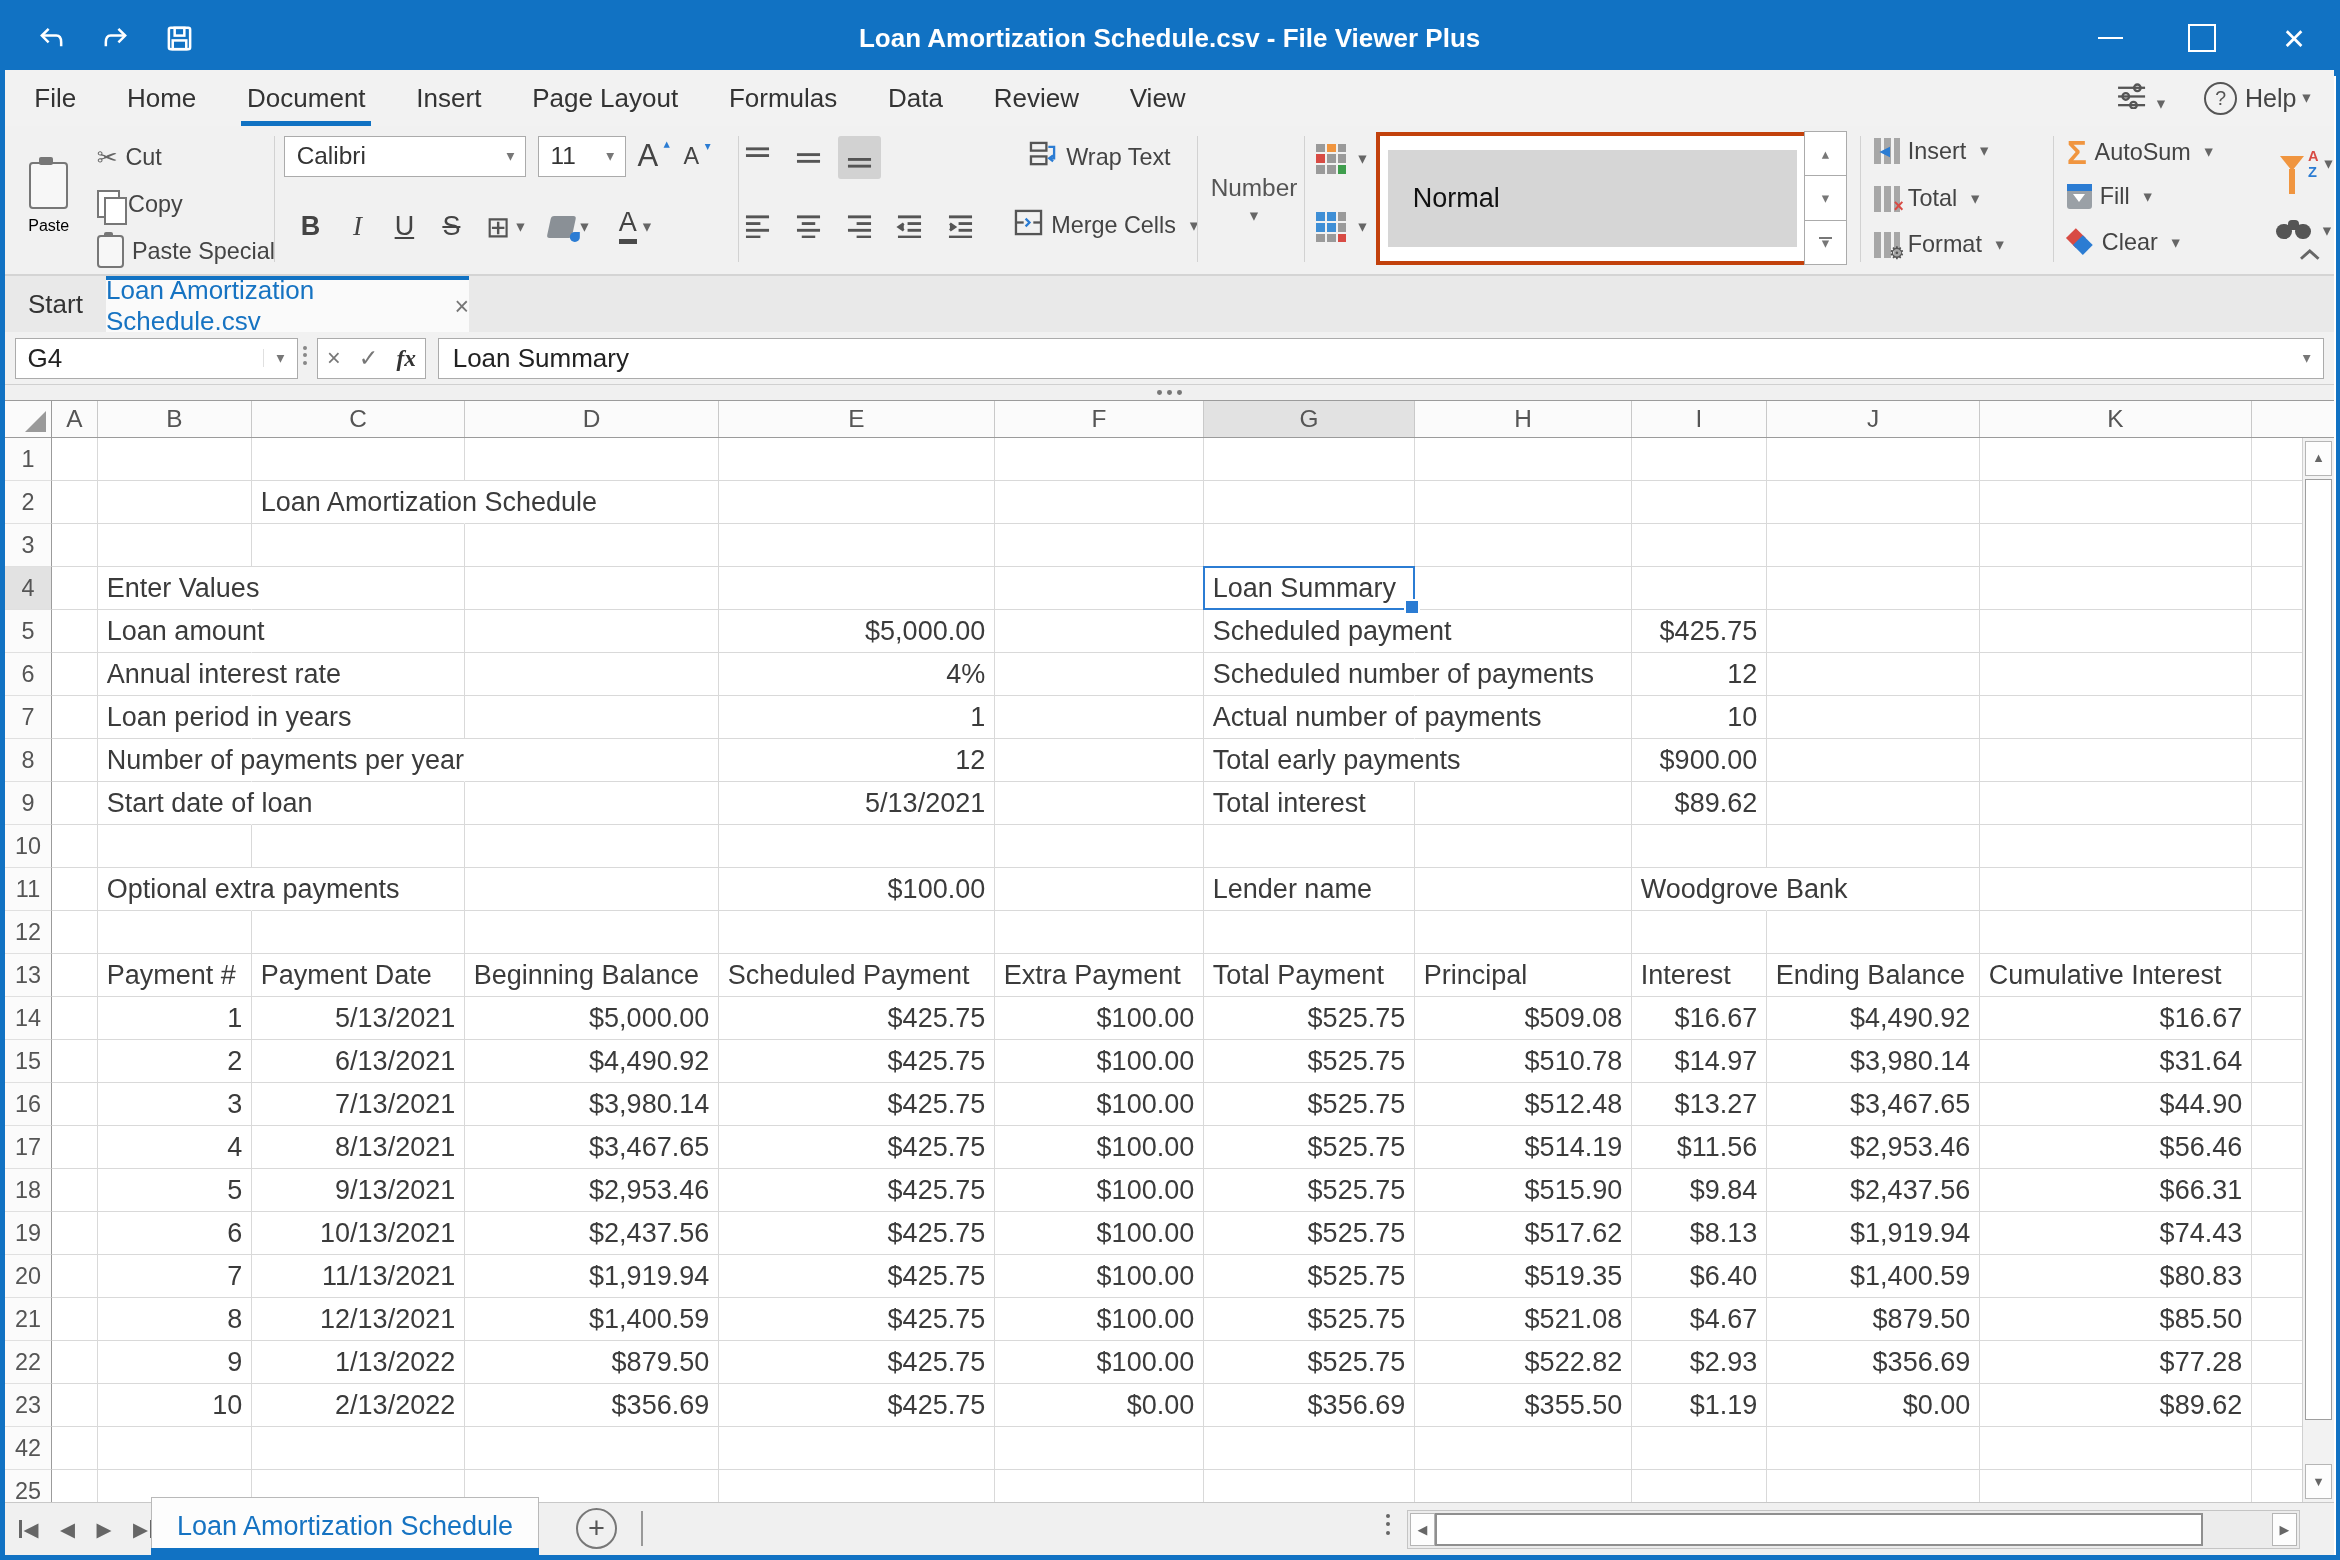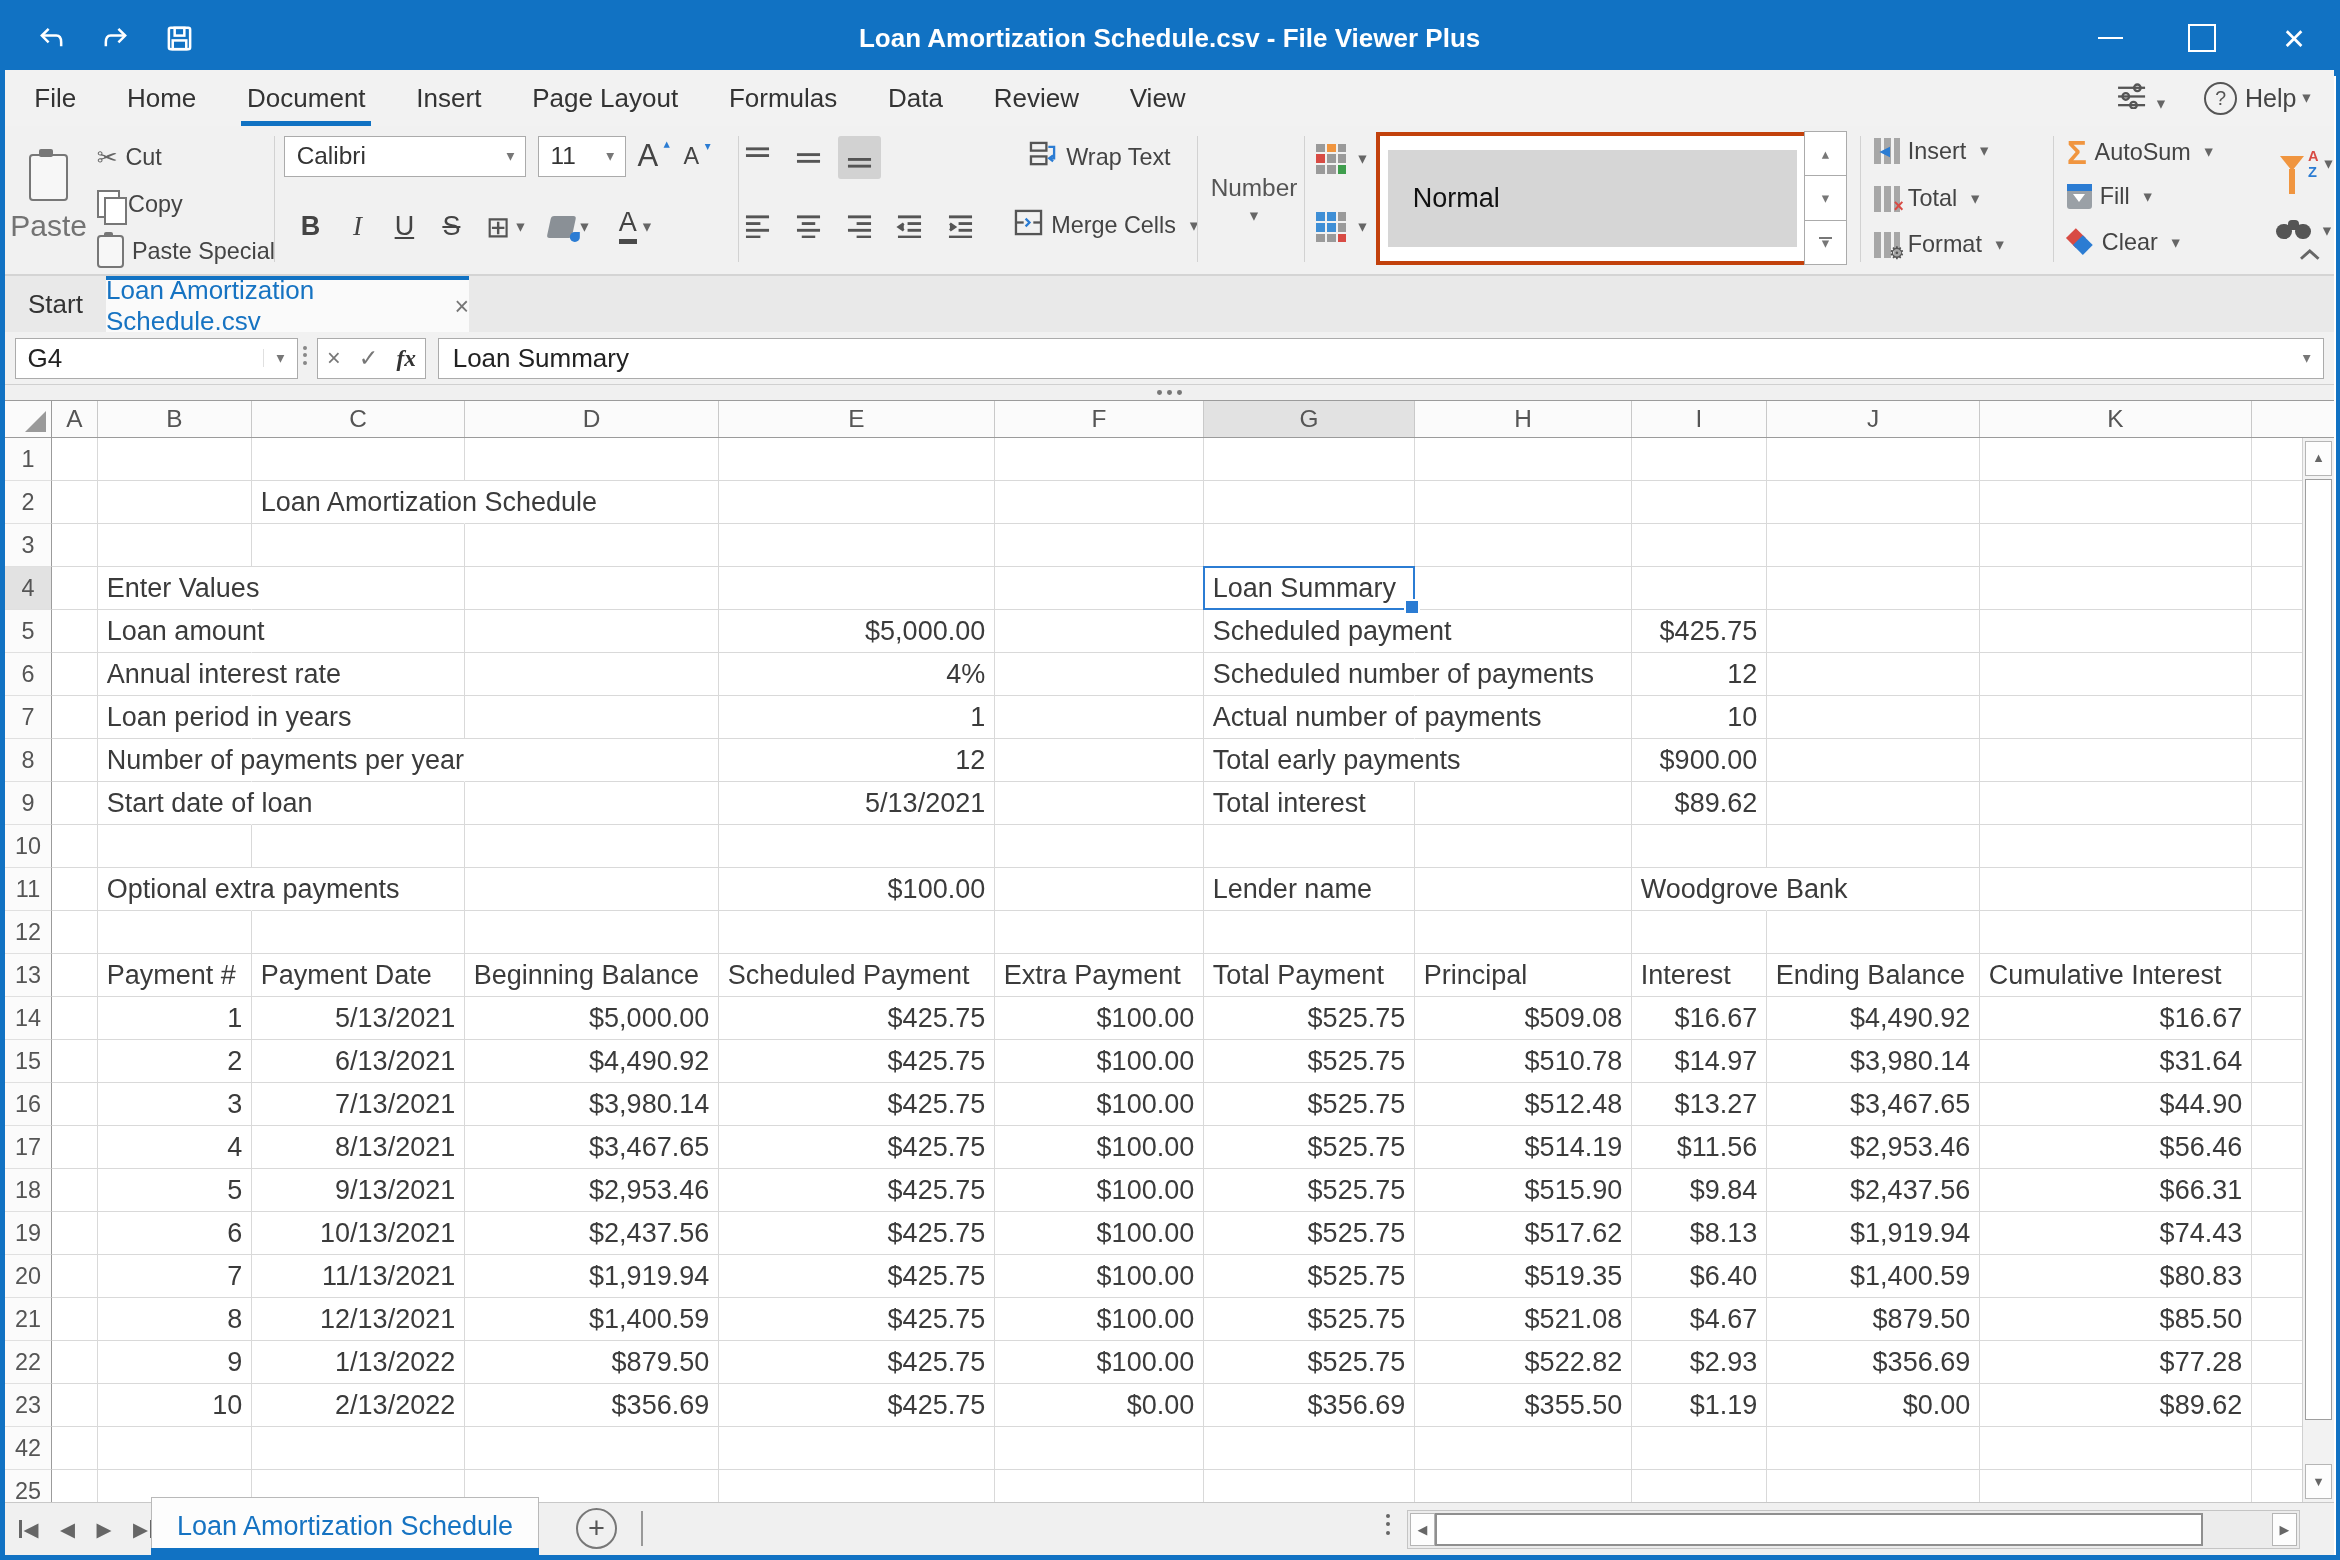--- a/index.html
+++ b/index.html
@@ -27,21 +27,21 @@
   .sliders-ic svg{stroke:#555;fill:none;stroke-width:2.4;}
   .chv{font-size:16.6px;color:#666;margin-left:5.9px;}
   .help-q{display:inline-flex;width:29px;height:29px;border:2px solid #555;border-radius:50%;align-items:center;justify-content:center;font-size:19.5px;color:#555;margin-right:7.8px;}
   #help-wrap{display:flex;align-items:center;font-size:25px;color:#444;}
   
   #ribbon{position:absolute;left:0;top:126px;width:2329px;height:150px;background:#f1f1f1;border-bottom:2px solid #d4d4d4;box-sizing:border-box;}
   .vsep{position:absolute;top:9.8px;bottom:11.7px;width:1px;background:#d2d2d2;}
   .grp{position:absolute;top:0;height:100%;}
   .sbtn{display:flex;align-items:center;gap:7.8px;height:43px;font-size:23.4px;color:#444;white-space:nowrap;}
   
-  #paste-big{position:absolute;left:0;top:7.8px;width:60px;height:129px;display:flex;flex-direction:column;align-items:center;justify-content:center;gap:7.8px;font-size:30px;color:#737373;}
+  #paste-big{position:absolute;left:0;top:7.8px;width:60px;height:129px;display:flex;flex-direction:column;align-items:center;justify-content:center;gap:7.8px;font-size:16px;color:#000000;}
   .clipboard-ic{position:relative;width:35px;height:43px;border:2.9px solid #777;border-radius:3.9px;background:#f7f7f7;}
   .clipboard-ic::before{content:"";position:absolute;left:7.8px;top:-6.8px;width:13.7px;height:7.8px;background:#777;border-radius:2px;}
   .clipboard-ic.small{width:23.4px;height:29px;border-width:2px;}
   .clipboard-ic.small::before{left:4.9px;top:-4.9px;width:9.8px;height:4.9px;}
   .clip-col{position:absolute;left:78px;top:9.8px;display:flex;flex-direction:column;gap:3.9px;}
   .scissors{font-size:25px;color:#666;}
   .copy-ic{position:relative;width:19.5px;height:23.4px;border:2px solid #777;background:#fff;}
   .copy-ic::after{content:"";position:absolute;left:4.9px;top:4.9px;width:19.5px;height:23.4px;border:2px solid #777;background:#fff;}
   
   .combo{display:flex;align-items:center;height:41px;background:#fff;border:1px solid #ababab;font-size:24.4px;color:#333;box-sizing:border-box;}

